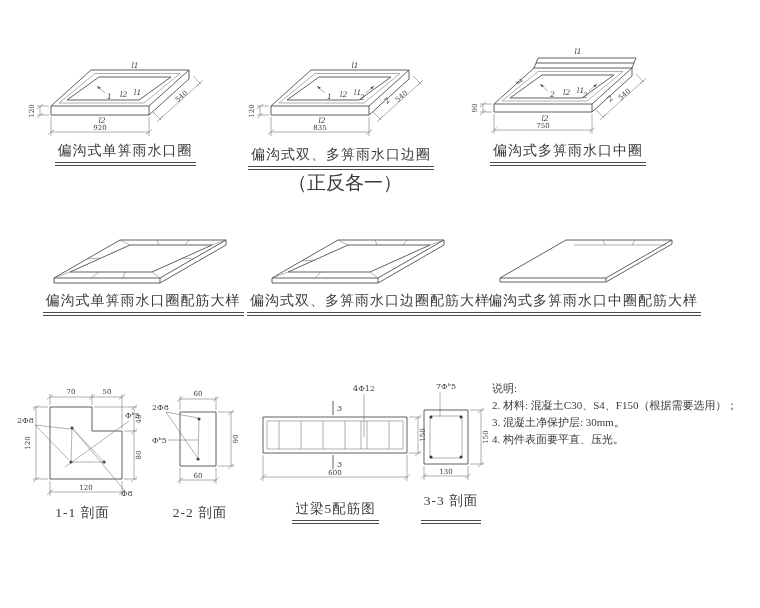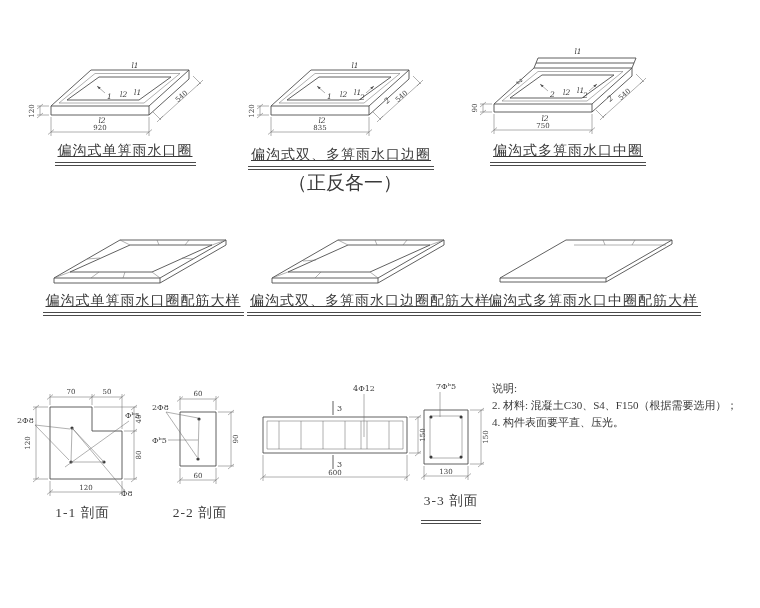--- a/index.html
+++ b/index.html
@@ -8,21 +8,21 @@
   .abs{position:absolute;}
   svg{display:block;overflow:visible;}
   .ln{stroke:#4f4f4f;stroke-width:0.9;fill:none;}
   .thin{stroke:#6f6f6f;stroke-width:0.55;fill:none;}
   .dot{fill:#3a3a3a;stroke:none;}
   text{fill:#3a3a3a;font-family:"DejaVu Serif","Liberation Serif",serif;}
   .dimtx{font-size:7px;}
   .lbl{font-size:7.5px;font-style:italic;}
   .rebtx{font-size:8px;}
   .cap{position:absolute;text-align:center;font-size:14px;letter-spacing:1px;white-space:nowrap;}
-  .cap>span{display:inline-block;border-bottom:4px double #4a4a4a;padding:0 3px 2px;text-decoration:underline;}
+  .cap>span{display:inline-block;border-bottom:4px double #4a4a4a;padding:0 3px 2px;}
   .capn{position:absolute;text-align:center;font-size:13.5px;letter-spacing:1px;white-space:nowrap;}
   .subcap{position:absolute;text-align:center;font-size:19px;white-space:nowrap;}
   .notes{position:absolute;font-size:11px;line-height:1.55;white-space:nowrap;}
   .notes .cont{padding-left:44px;}
 </style>
 </head>
 <body>
 
 <div class="sheet">
 
@@ -236,20 +236,21 @@
     </g>
     <g>
       <path class="thin" d="M20,80 V106 M164,80 V106 M20,102 H164 M17,104.5 L23,99.5 M161,104.5 L167,99.5"></path>
       <text class="dimtx" x="92" y="100" text-anchor="middle">600</text>
     </g>
     <g>
       <path class="thin" d="M166,42 H178 M166,78 H178 M175,42 V78 M172,45 L178,40 M172,81 L178,76"></path>
       <text class="dimtx" x="182" y="60" text-anchor="middle" transform="rotate(-90 182 60)">150</text>
     </g>
   </svg>
+  <div class="capn" style="left:243px;top:500px;width:185px;"><span style="display:inline-block;border-bottom:4px double #4a4a4a;padding:0 3px 2px;">过梁5配筋图</span></div>
 
   <svg class="abs" style="left:396px;top:376px;" width="110" height="112" viewBox="0 0 110 112">
     <path class="ln" d="M28,34 H72 V88 H28 Z"></path>
     <g>
       <path class="thin" d="M34,40 H66 V82 H34 Z"></path>
       <circle class="dot" cx="35" cy="41" r="1.5"></circle>
         <circle class="dot" cx="65" cy="41" r="1.5"></circle>
       <circle class="dot" cx="35" cy="81" r="1.5"></circle>
         <circle class="dot" cx="65" cy="81" r="1.5"></circle>
     </g>
@@ -262,16 +263,17 @@
     <g>
       <path class="thin" d="M28,90 V104 M72,90 V104 M28,100 H72 M25,102.5 L31,97.5 M69,102.5 L75,97.5"></path>
       <text class="dimtx" x="50" y="98" text-anchor="middle">130</text>
     </g>
   </svg>
   <div class="capn" style="left:396px;top:492px;width:110px;"><span style="display:inline-block;border-bottom:4px double #4a4a4a;padding:0 3px 10px;">3-3 剖面</span></div>
 
   <div class="notes" style="left:492px;top:380px;width:266px;">
     <div>说明:</div>
     <div>2. 材料: 混凝土C30、S4、F150（根据需要选用）；</div>
+    <div>3. 混凝土净保护层: 30mm。</div>
     <div>4. 构件表面要平直、压光。</div>
   </div>
 
 </div>
 
 </body></html>

